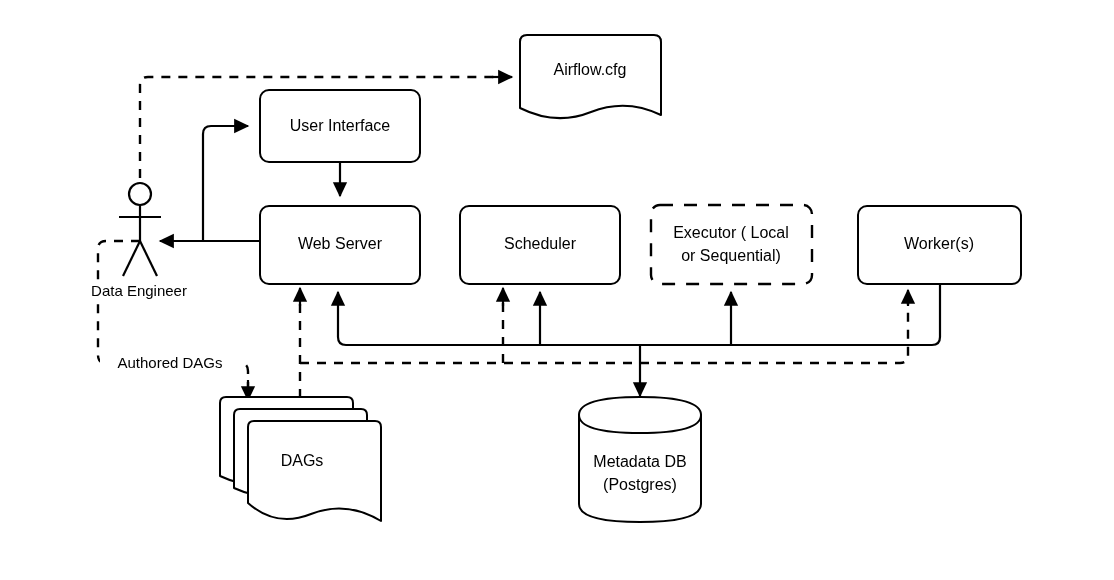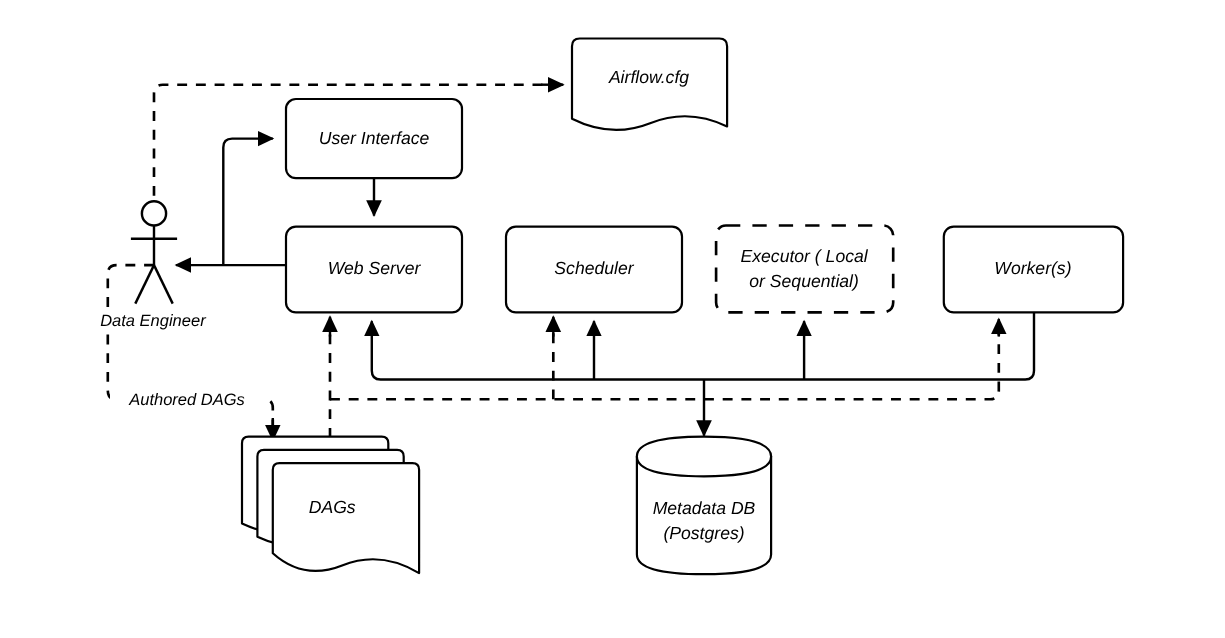--- a/index.html
+++ b/index.html
@@ -11,21 +11,20 @@
     width: 1114px;
     height: 580px;
     font-family: "Liberation Sans", sans-serif;
     overflow: hidden;
   }
   #diagram-root {
     position: relative;
     width: 1114px;
     height: 580px;
     background: #ffffff;
-    font-style: italic;
   }
   svg#diagram {
     display: block;
     width: 1114px;
     height: 580px;
   }
   .shape-stroke {
     fill: #ffffff;
     stroke: #000000;
     stroke-width: 2;

